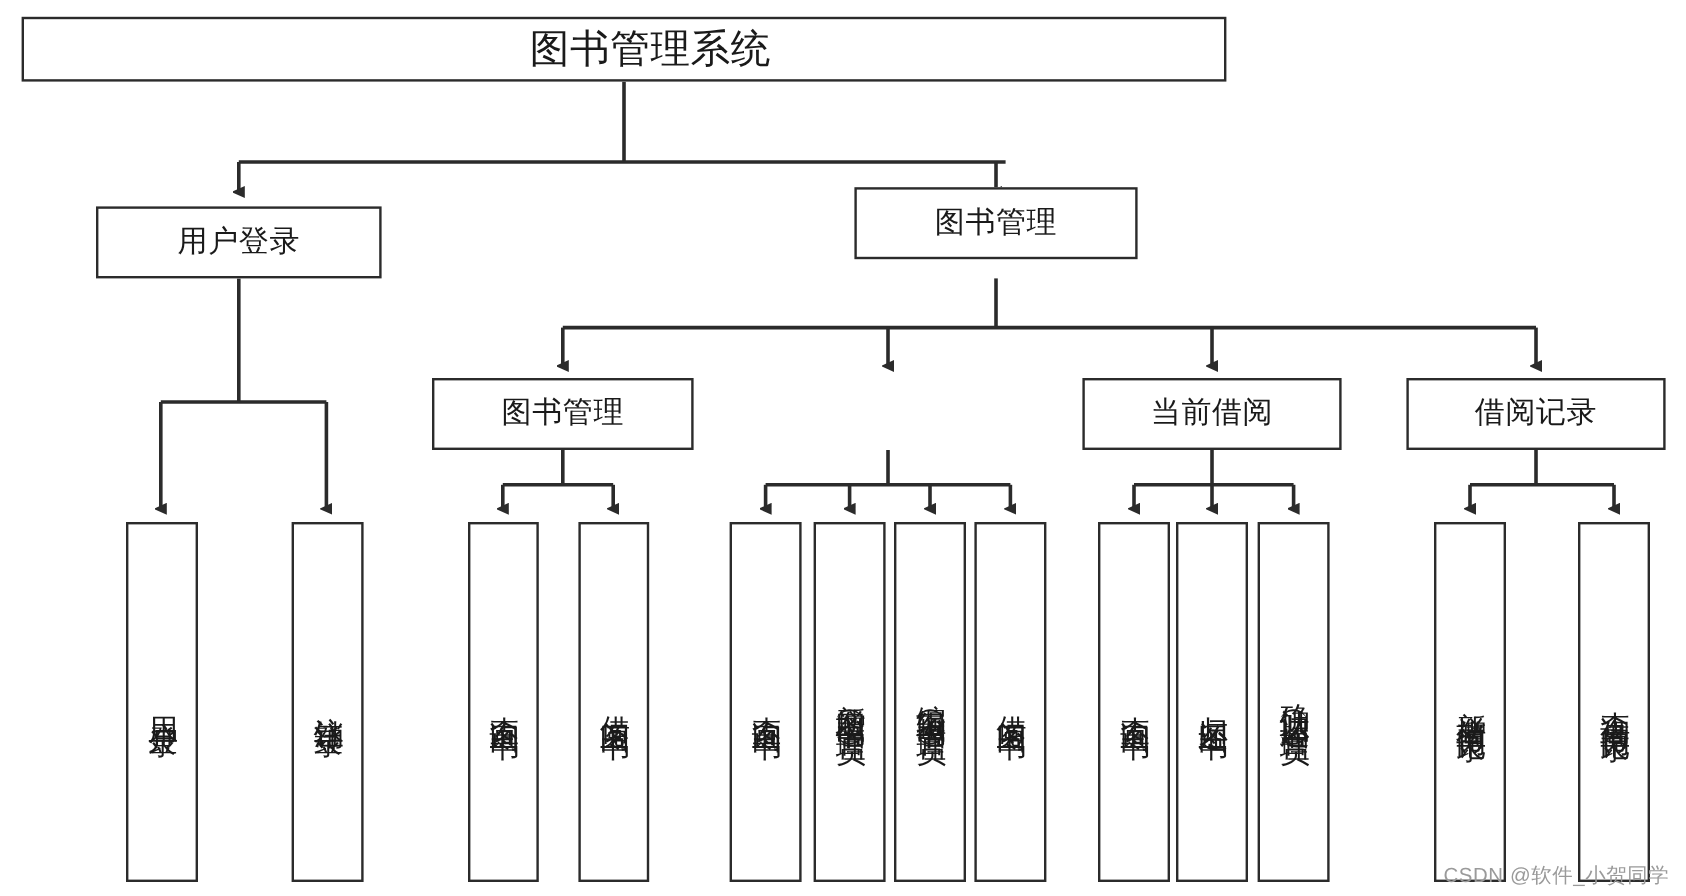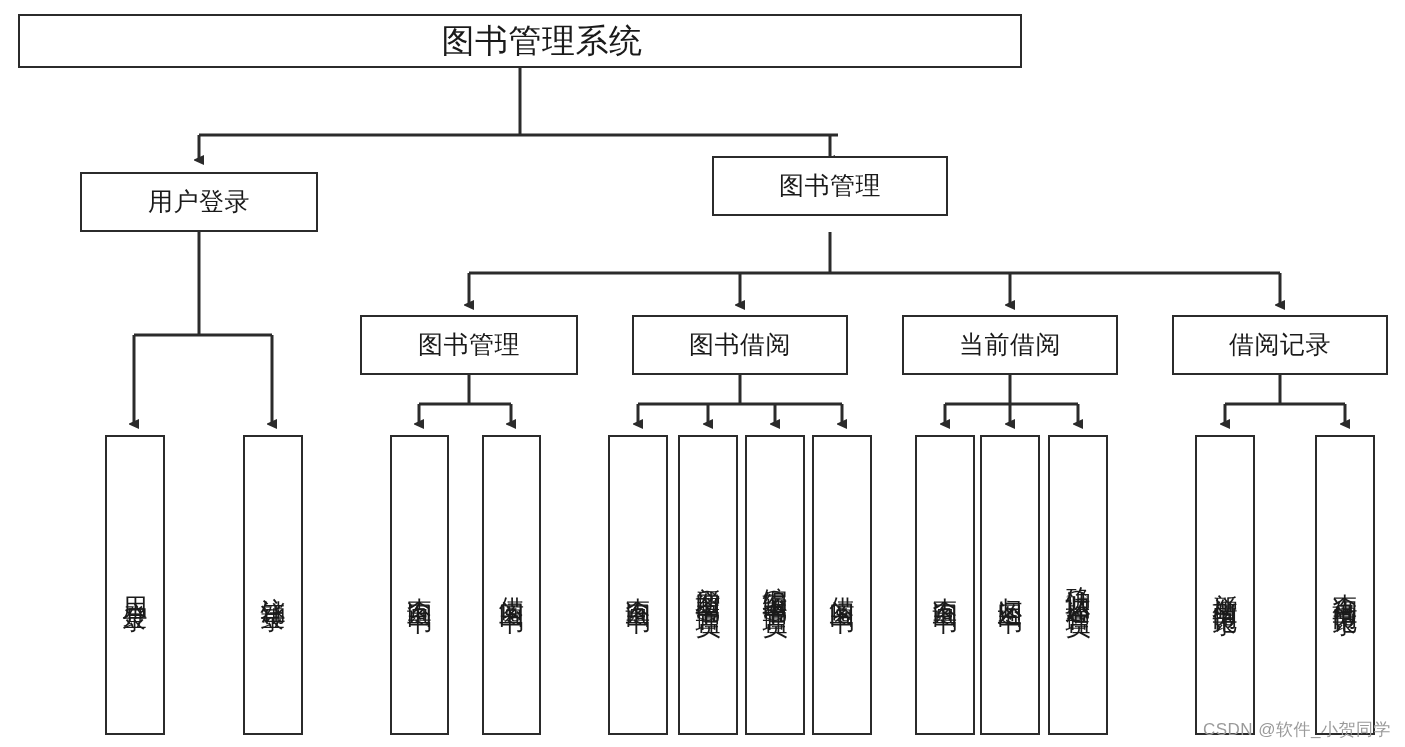--- a/index.html
+++ b/index.html
@@ -132,23 +132,20 @@
   <div class="node horiz" style="left:80px; top:172px; width:238px; height:60px;">
     <span>用户登录</span>
   </div>
   <div class="node horiz" style="left:712px; top:156px; width:236px; height:60px;">
     <span>图书管理</span>
   </div>
 
   <div class="node horiz" style="left:360px; top:315px; width:218px; height:60px;">
     <span>图书管理</span>
   </div>
-  <div class="node horiz" style="left:632px; top:315px; width:216px; height:60px;">
-    <span>图书借阅</span>
-  </div>
   <div class="node horiz" style="left:902px; top:315px; width:216px; height:60px;">
     <span>当前借阅</span>
   </div>
   <div class="node horiz" style="left:1172px; top:315px; width:216px; height:60px;">
     <span>借阅记录</span>
   </div>
 
   <div class="node leaf" style="left:105px; top:435px; width:60px; height:300px;">
     <span class="vtext">用户登录</span>
   </div>

